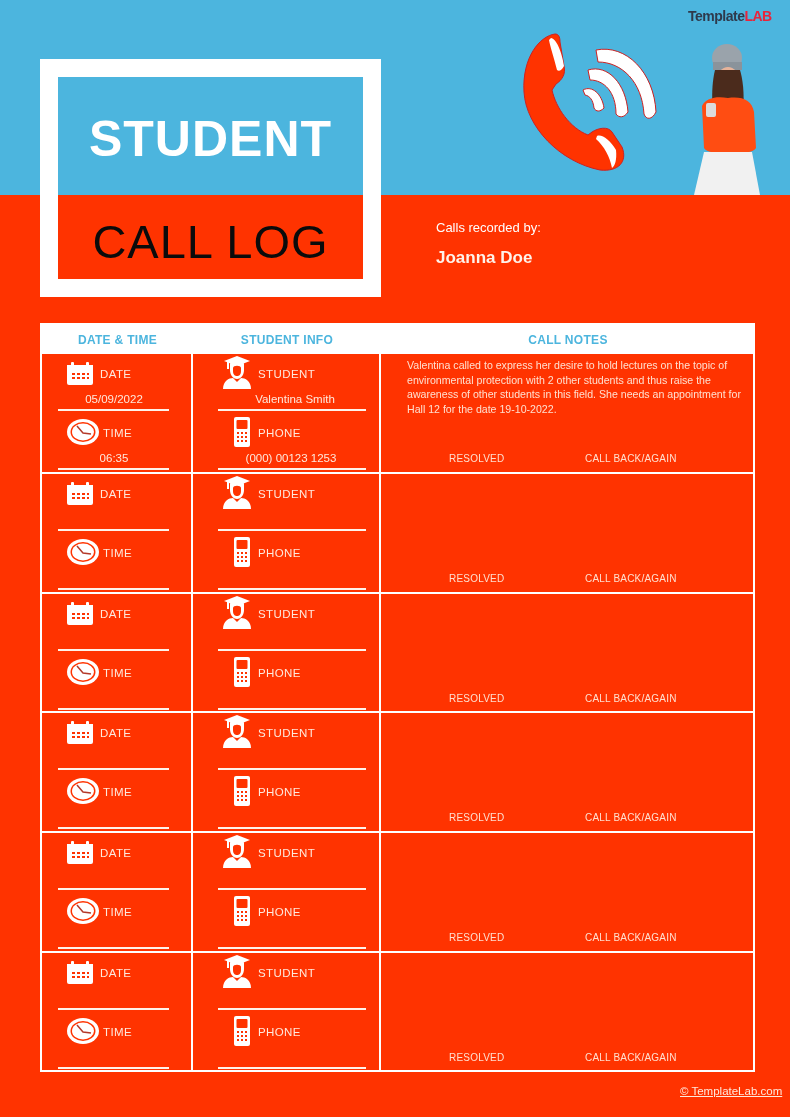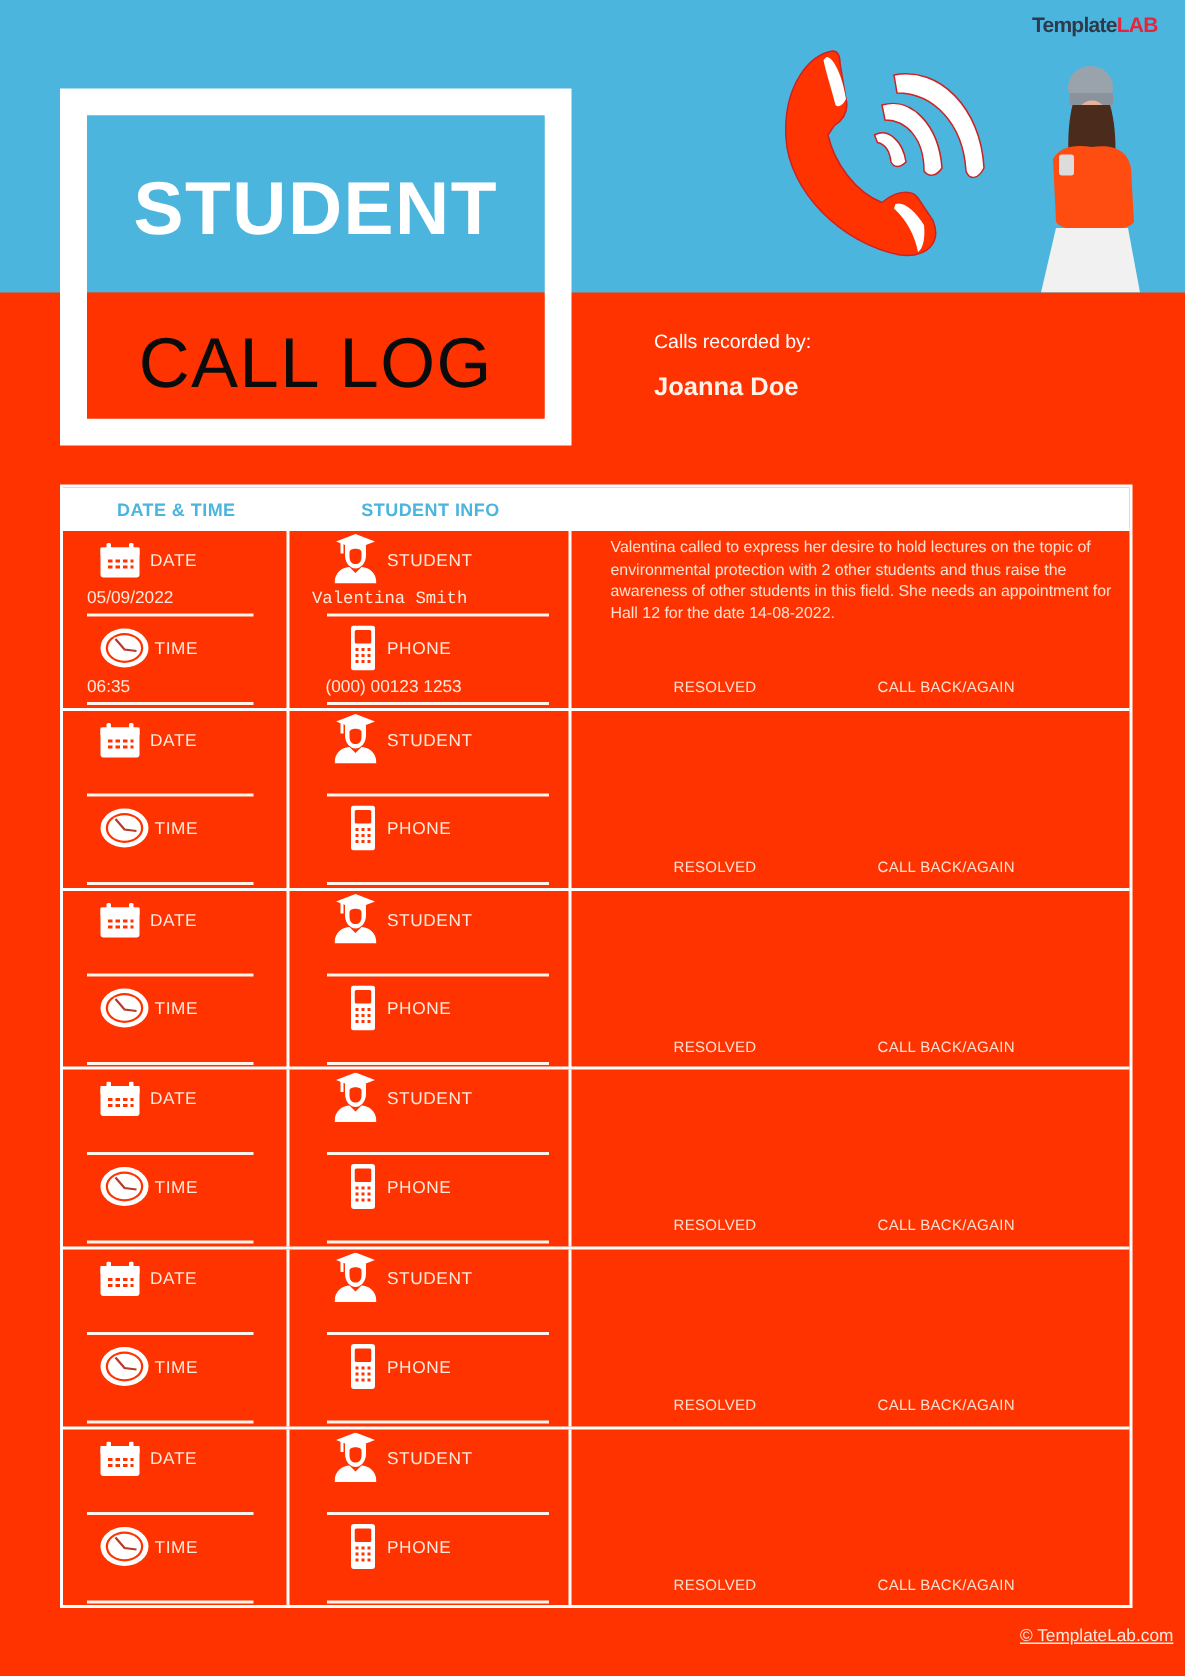--- a/index.html
+++ b/index.html
@@ -35,21 +35,21 @@
   .recorded-name { position: absolute; left: 436px; top: 248px; font-size: 17px; font-weight: bold; color: #fff3ea; }
 
   .table { position: absolute; left: 40px; top: 323px; width: 715px; height: 749px; border: 2px solid #fff; }
   .thead { position: absolute; left: 0; top: 0; width: 100%; height: 29px; background: #fff; }
   .th { position: absolute; top: 0; height: 29px; display: flex; align-items: center; justify-content: center;
         color: #4cb5de; font-weight: bold; font-size: 12px; letter-spacing: 0.3px; }
   .row { position: absolute; left: 0; width: 100%; height: 120px; border-top: 2px solid #fff; }
   .vline { position: absolute; top: 0; bottom: 0; width: 2px; background: #fff; }
 
   .cell-label { position: absolute; color: #ffe9dc; font-size: 11.5px; letter-spacing: 0.4px; }
-  .cell-value { position: absolute; color: #ffe9dc; font-size: 11.5px; }
+  .cell-value { position: absolute; color: #ffe9dc; font-size: 11.5px; text-align: center; }
   .uline { position: absolute; height: 2px; background: #fff3ea; }
   .icon { position: absolute; }
 
   .notes { position: absolute; left: 365px; top: 4px; width: 338px; color: #ffe0d0; font-size: 10.6px; line-height: 14.5px; }
   .status { position: absolute; color: #ffe0d0; font-size: 10px; letter-spacing: 0.2px; }
 
   .footer-link { position: absolute; left: 680px; top: 1085px; color: #ffe9dc; font-size: 11.5px; text-decoration: underline; }
 </style>
 </head>
 <body>
@@ -88,20 +88,21 @@
   </div>
 </div>
 
 <div class="recorded-label">Calls recorded by:</div>
 <div class="recorded-name">Joanna Doe</div>
 
 <div class="table">
   <div class="thead">
     <div class="th" style="left:0;width:151px;">DATE &amp; TIME</div>
     <div class="th" style="left:151px;width:188px;">STUDENT INFO</div>
+    <div class="th" style="left:339px;width:374px;">CALL NOTES</div>
   </div>
   <div id="rows">
   <div class="row" style="top: 27px;">
     <div class="vline" style="left:149px;"></div>
     <div class="vline" style="left:337px;"></div>
 
     <svg class="icon" style="left:24px;top:8px;" width="28" height="24" viewBox="0 0 28 24">
       <rect x="1" y="3" width="26" height="20" rx="2" fill="#fff"></rect>
       <rect x="5" y="0" width="3" height="6" rx="1" fill="#fff"></rect>
       <rect x="20" y="0" width="3" height="6" rx="1" fill="#fff"></rect>
@@ -132,21 +133,21 @@
     <div class="uline" style="left:16px;width:111px;top:114px;"></div>
 
     <svg class="icon" style="left:181px;top:2px;" width="28" height="33" viewBox="0 0 28 33">
       <path d="M14 0 L27 5 L14 10 L1 5 Z" fill="#fff"></path>
       <rect x="4" y="5" width="2" height="8" fill="#fff"></rect>
       <path d="M7 8 C7 4 21 4 21 8 L21 14 C21 20 17 23 14 23 C11 23 7 20 7 14 Z" fill="#fff"></path>
       <path d="M10 12 C10 9 18 9 18 12 L18 15 C18 19 16 20 14 20 C12 20 10 19 10 15 Z" fill="#ff3300"></path>
       <path d="M0 33 C0 25 6 22 10 22 L14 26 L18 22 C22 22 28 25 28 33 Z" fill="#fff"></path>
     </svg>
     <div class="cell-label" style="left:216px;top:14px;">STUDENT</div>
-    <div class="cell-value f-student" style="left:166px;width:148px;top:39px;font-family:Liberation Mono, monospace;">Valentina Smith</div>
+    <div class="cell-value f-student" style="left:179px;width:148px;top:39px;">Valentina Smith</div>
     <div class="uline" style="left:176px;width:148px;top:55px;"></div>
 
     <svg class="icon" style="left:192px;top:63px;" width="16" height="30" viewBox="0 0 16 30">
       <rect x="0" y="0" width="16" height="30" rx="2" fill="#fff"></rect>
       <rect x="2.5" y="3" width="11" height="9" rx="1" fill="#ff3300"></rect>
       <g fill="#ff3300">
         <rect x="3" y="15" width="2" height="2"></rect>
             <rect x="7" y="15" width="2" height="2"></rect>
             <rect x="11" y="15" width="2" height="2"></rect>
         <rect x="3" y="19" width="2" height="2"></rect>
@@ -154,21 +155,21 @@
             <rect x="11" y="19" width="2" height="2"></rect>
         <rect x="3" y="23" width="2" height="2"></rect>
             <rect x="7" y="23" width="2" height="2"></rect>
             <rect x="11" y="23" width="2" height="2"></rect>
       </g>
     </svg>
     <div class="cell-label" style="left:216px;top:73px;">PHONE</div>
     <div class="cell-value f-phone" style="left:175px;width:148px;top:98px;">(000) 00123 1253</div>
     <div class="uline" style="left:176px;width:148px;top:114px;"></div>
 
-    <div class="notes f-notes">Valentina called to express her desire to hold lectures on the topic of environmental protection with 2 other students and thus raise the awareness of other students in this field. She needs an appointment for Hall 12 for the date 14-08-2022.</div>
+    <div class="notes f-notes">Valentina called to express her desire to hold lectures on the topic of environmental protection with 2 other students and thus raise the awareness of other students in this field. She needs an appointment for Hall 12 for the date 19-10-2022.</div>
     <div class="status" style="left:407px;top:99px;">RESOLVED</div>
     <div class="status" style="left:543px;top:99px;">CALL BACK/AGAIN</div>
   </div>
 
   <div class="row" style="top: 147px;">
     <div class="vline" style="left:149px;"></div>
     <div class="vline" style="left:337px;"></div>
 
     <svg class="icon" style="left:24px;top:8px;" width="28" height="24" viewBox="0 0 28 24">
       <rect x="1" y="3" width="26" height="20" rx="2" fill="#fff"></rect>

